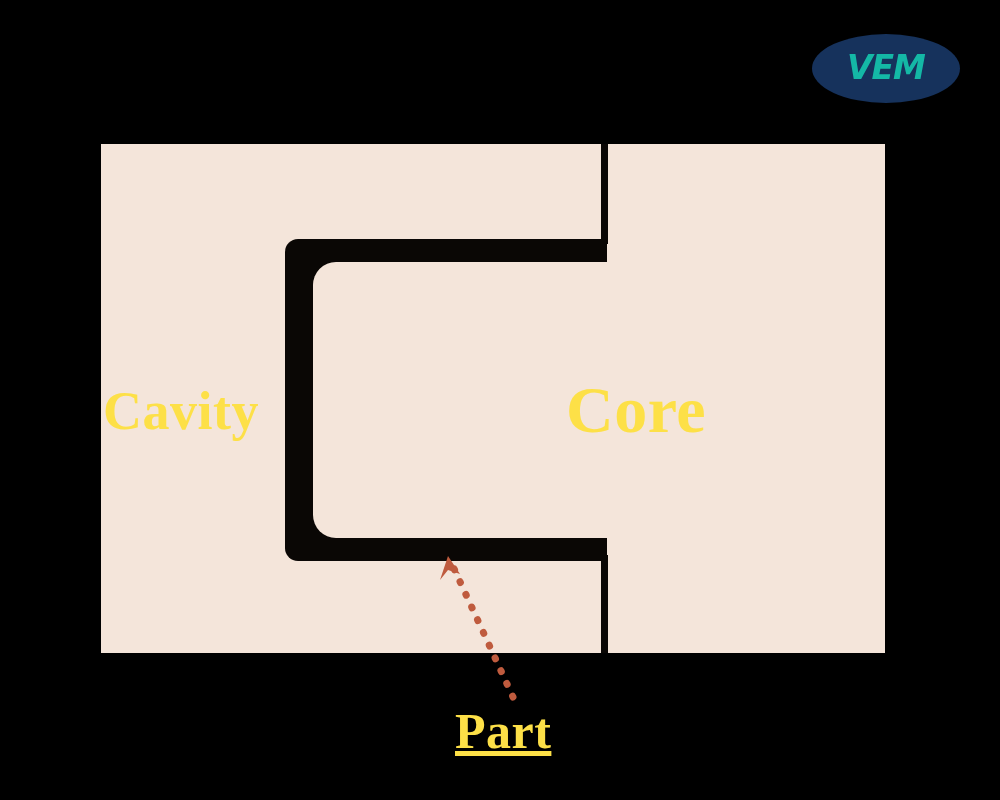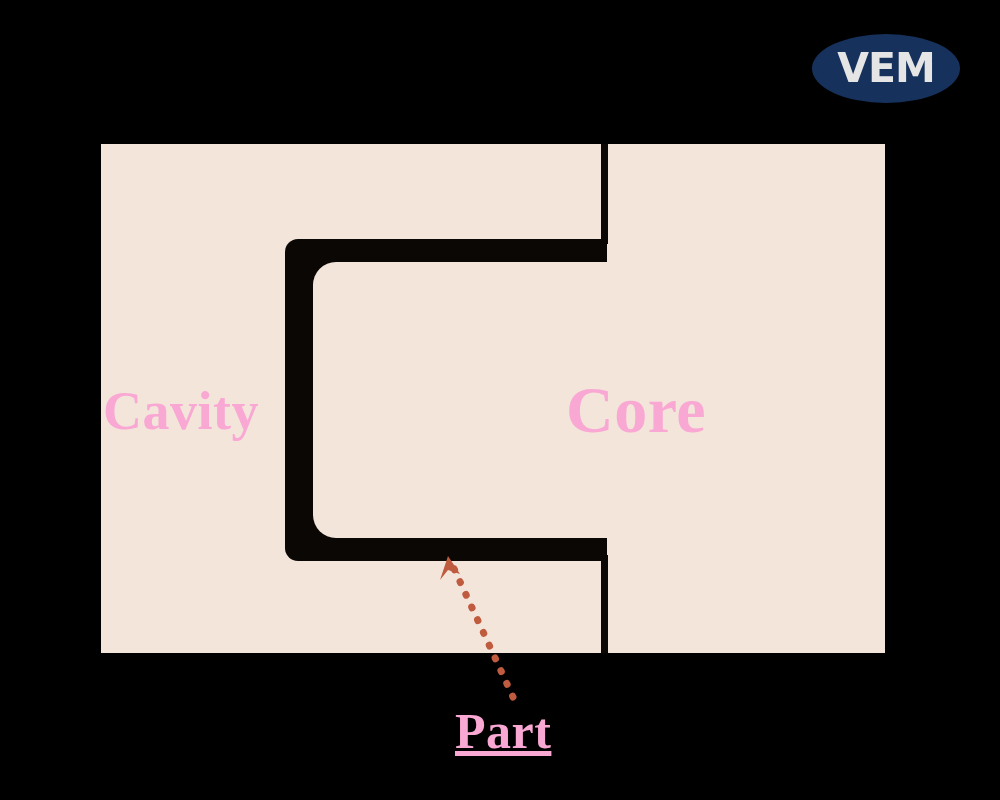--- a/index.html
+++ b/index.html
@@ -57,21 +57,21 @@
     top: 23px;
     width: 300px;   
     height: 276px;
     background: #F4E5DA;
     border-radius: 23px 0 0 23px;
   }
 
   
   .label {
     position: absolute;
-    color: #f9a8d4;
+    color: #fde047;
     font-weight: bold;
     white-space: nowrap;
     font-family: "Liberation Serif", "DejaVu Serif", serif;
     text-align: center;
   }
   .label-cavity {
     left: 103px;
     top: 380px;
     font-size: 54px;
     letter-spacing: 0.5px;
@@ -113,25 +113,26 @@
     inset: 0;
     background: #16325C;
     border-radius: 50% / 50%;
   }
   .vem-logo .wordmark {
     position: absolute;
     inset: 0;
     display: flex;
     align-items: center;
     justify-content: center;
-    color: #e5e5e5;
+    color: #14b8a6;
     font-family: "DejaVu Sans", sans-serif;
     font-weight: bold;
-    font-size: 41px;
+    font-size: 33px;
     letter-spacing: -1px;
+    font-style: italic;
     padding-bottom: 2px;
     box-sizing: border-box;
   }
 </style>
 </head>
 <body>
 
 <div id="stage">
 
   <div class="mold-plate"></div>

